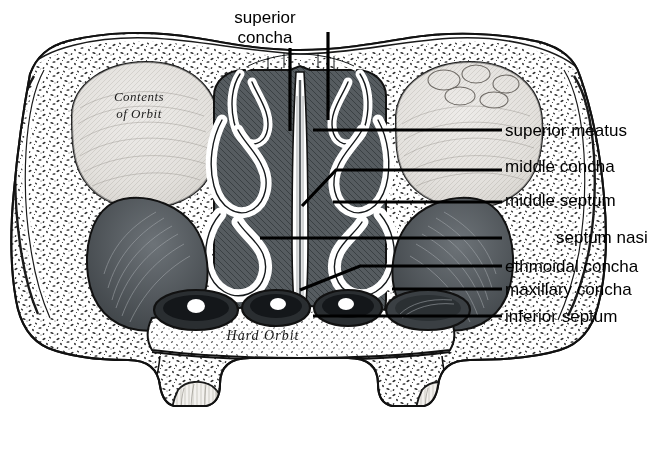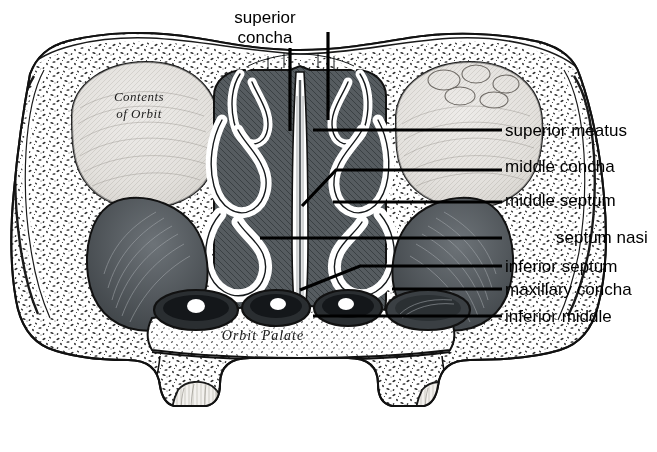--- a/index.html
+++ b/index.html
@@ -393,24 +393,24 @@
 
 
   <div class="label right" style="left:505px; top:121px;text-align:center;">superior meatus</div>
 
   <div class="label right" style="left:505px; top:157px;text-align:right;">middle concha</div>
 
   <div class="label right" style="left:505px; top:191px;">middle septum</div>
 
   <div class="label right" style="left:524px; top:228px;margin-left:32px;">septum nasi</div>
 
-  <div class="label right" style="left:505px; top:257px;">inferior septum</div>
+  <div class="label right" style="left:505px; top:257px;">ethmoidal concha</div>
 
   <div class="label right" style="left:505px; top:280px;">maxillary concha</div>
 
-  <div class="label right" style="left:505px; top:307px;">inferior middle</div>
+  <div class="label right" style="left:505px; top:307px;">inferior septum</div>
 
   <div class="infig" id="orbit-label-left" style="left:84px; top:88px; width:110px;">Contents
 of Orbit</div>
 
-  <div class="infig" id="palate-label" style="left:208px; top:328px; width:110px;">Orbit Palate</div>
+  <div class="infig" id="palate-label" style="left:208px; top:328px; width:110px;">Hard Orbit</div>
 
 </div>
 
 </body></html>

